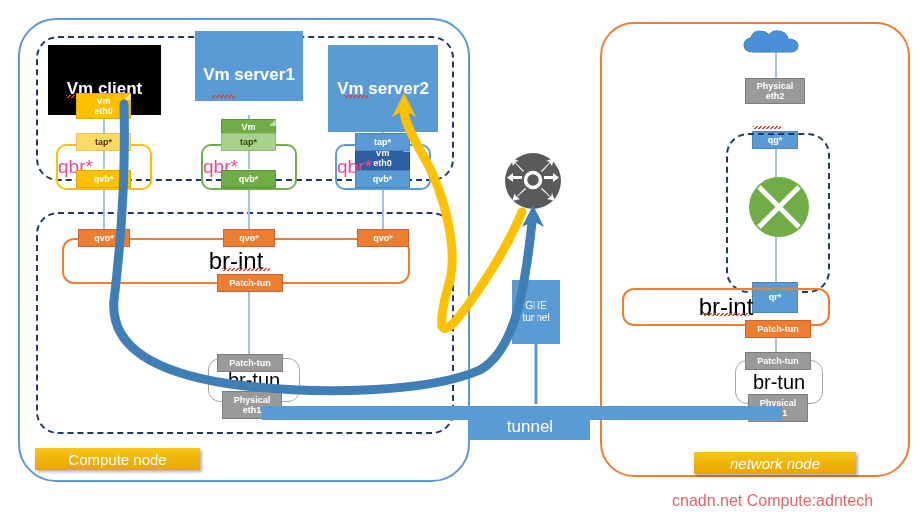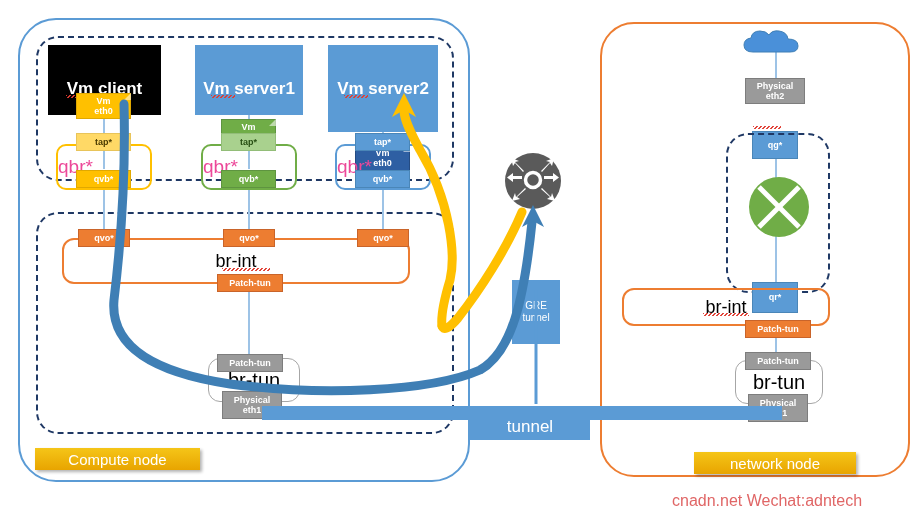--- a/index.html
+++ b/index.html
@@ -30,21 +30,21 @@
     border:2px dashed #1f3864;border-radius:22px;}
 
   
   .vmbox{border-radius:0;display:flex;align-items:flex-start;
          justify-content:center;}
   .vmbox .vmtitle{
     font-size:17px;font-weight:700;color:#ffffff;margin-top:34px;
     letter-spacing:0px;white-space:nowrap;
   }
   .vm-client{left:48px;top:45px;width:113px;height:70px;background:#000000;}
-  .vm-s1{left:195px;top:45px;width:108px;height:70px;background:#5b9bd5;text-align:right;}
+  .vm-s1{left:195px;top:31px;width:108px;height:70px;background:#5b9bd5;text-align:right;}
   .vm-s2{left:328px;top:45px;width:110px;height:87px;background:#5b9bd5;}
 
   
   .chip{
     display:flex;flex-direction:column;align-items:center;
     justify-content:center;color:#ffffff;font-size:9px;line-height:10px;
     text-align:center;border:1px solid rgba(0,0,0,.25);
     font-weight:600;
   }
   .chip.one-line{line-height:11px;}
@@ -73,21 +73,21 @@
   }
   .qbr-yellow{border:2px solid #ffc000;}
   .qbr-green{border:2px solid #70ad47;}
   .qbr-blue{border:2px solid #5b9bd5;}
 
   
   .bridge{
     border-radius:12px;display:flex;align-items:center;justify-content:center;
     color:#000000;background:transparent;
   }
-  .bridge-int{border:2px solid #ed7d31;font-size:18px;}
+  .bridge-int{border:2px solid #ed7d31;font-size:24px;}
   .bridge-tun{border:1px solid #a6a6a6;font-size:20px;}
 
   
   .brex{
     left:728px;top:100px;width:100px;height:38px;background:#ed7d31;
     border-radius:9px;display:flex;align-items:center;justify-content:center;
     color:#ffffff;font-size:21px;
     box-shadow:2px 2px 3px rgba(0,0,0,.28);
   }
 
@@ -117,21 +117,21 @@
   }
 
   
   .plate{
     display:flex;align-items:center;justify-content:center;
     color:#ffffff;font-size:15px;
     background:linear-gradient(#f5c518,#e8a400);
     box-shadow:2px 2px 3px rgba(0,0,0,.3);
   }
   .plate-compute{left:35px;top:448px;width:165px;height:22px;}
-  .plate-network{left:694px;top:452px;width:162px;height:22px;}
+  .plate-network{left:694px;top:452px;width:162px;height:22px;font-style:italic;}
 
   
   .watermark{
     left:672px;top:492px;color:#e06666;font-size:16px;white-space:nowrap;
   }
 
   
   .sq{position:absolute;height:3px;
       background:repeating-linear-gradient(135deg,#e03c31 0 1.4px,transparent 1.4px 2.8px);
       opacity:.95;pointer-events:none;}
@@ -264,21 +264,21 @@
     </svg>
   </div>
 
   <div class="abs chip chip-gray" style="left:745px;top:78px;width:60px;height:26px;">
     <span>Physical</span>
     <span>eth2</span>
   </div>
 
   <div class="sq" style="left:753px;top:126px;width:28px;"></div>
 
-  <div class="abs chip chip-blue-l one-line" style="left:752px;top:131px;width:46px;height:28px;font-size:9px;">
+  <div class="abs chip chip-blue-l one-line" style="left:752px;top:131px;width:46px;height:18px;font-size:9px;">
     <span>qg*</span>
   </div>
 
   <div class="abs dash-router-box"></div>
 
   <div class="abs greenx">
     <svg viewBox="0 0 62 62" width="62" height="62">
       <circle cx="31" cy="31" r="30" fill="#70ad47"></circle>
       <line x1="11" y1="11" x2="51" y2="51" stroke="#ffffff" stroke-width="5"></line>
       <line x1="51" y1="11" x2="11" y2="51" stroke="#ffffff" stroke-width="5"></line>
@@ -340,21 +340,21 @@
     <span>tunnel</span>
   </div>
 
   <div class="abs plate plate-compute">
     <span>Compute node</span>
   </div>
   <div class="abs plate plate-network">
     <span>network node</span>
   </div>
 
-  <div class="abs watermark">cnadn.net Wechat:adntech</div>
+  <div class="abs watermark">cnadn.net Compute:adntech</div>
 
   <svg class="overlay">
 
     <path d="M124,104 C126,180 120,250 114,300 C110,345 150,372 230,384 C320,396 430,392 480,370 C512,352 524,300 532,222" fill="none" stroke="#3f7fb5" stroke-width="9" stroke-linecap="round"></path>
 
     <path d="M533,205 l11,22 l-11,-6 l-11,6 z" fill="#3f7fb5"></path>
 
     <path d="M522,212 C506,250 480,290 458,318 C448,330 443,330 442,326" fill="none" stroke="#ffc000" stroke-width="9" stroke-linecap="round"></path>
     <path d="M442,326 C441,318 444,300 450,280 C456,255 450,200 420,150 C408,128 404,118 404,110" fill="none" stroke="#ffc000" stroke-width="9" stroke-linecap="round"></path>
 

